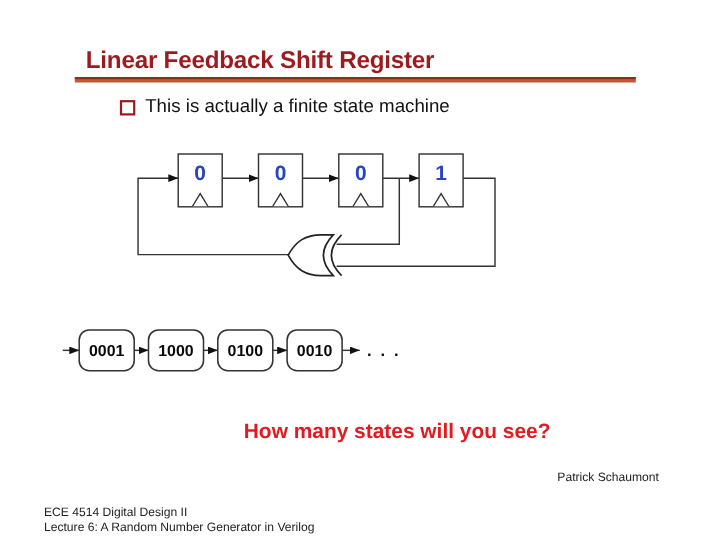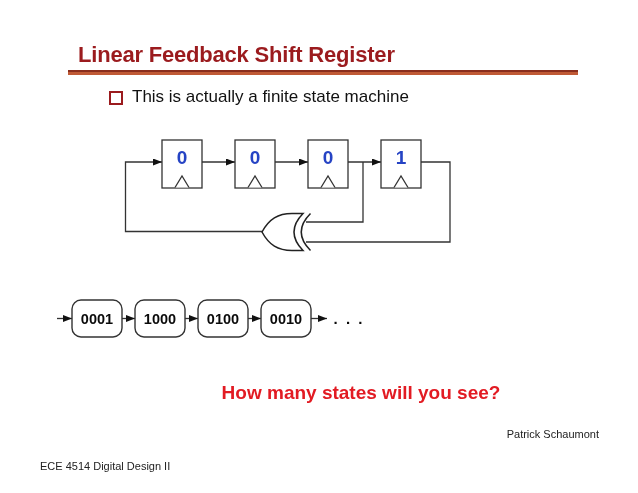--- a/index.html
+++ b/index.html
@@ -129,18 +129,19 @@
         <text class="state-label" x="286" y="324">0010</text>
         <text class="ellipsis-label" x="349" y="324">. . .</text>
       </g>
     </g>
   </svg>
 
   <div class="question">How many states will you see?</div>
 
   <div class="footer-left">
     <div>ECE 4514 Digital Design II</div>
+    <div>Lecture 6: A Random Number Generator in Verilog</div>
   </div>
   <div class="footer-right">
     <div>Patrick Schaumont</div>
   </div>
 
 </div>
 
 </body></html>

